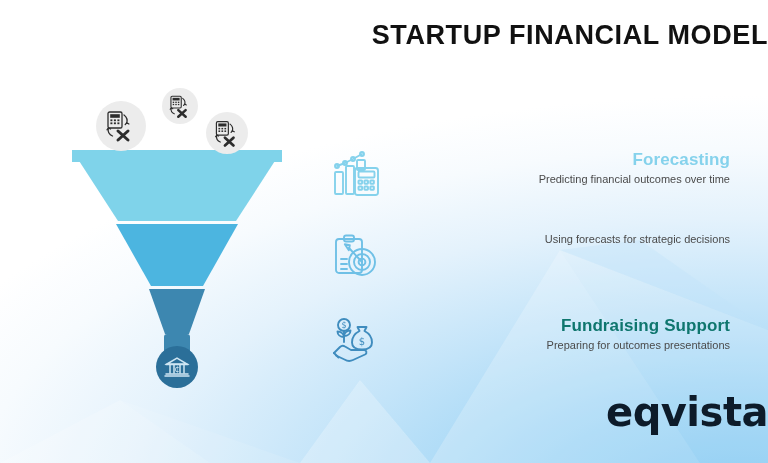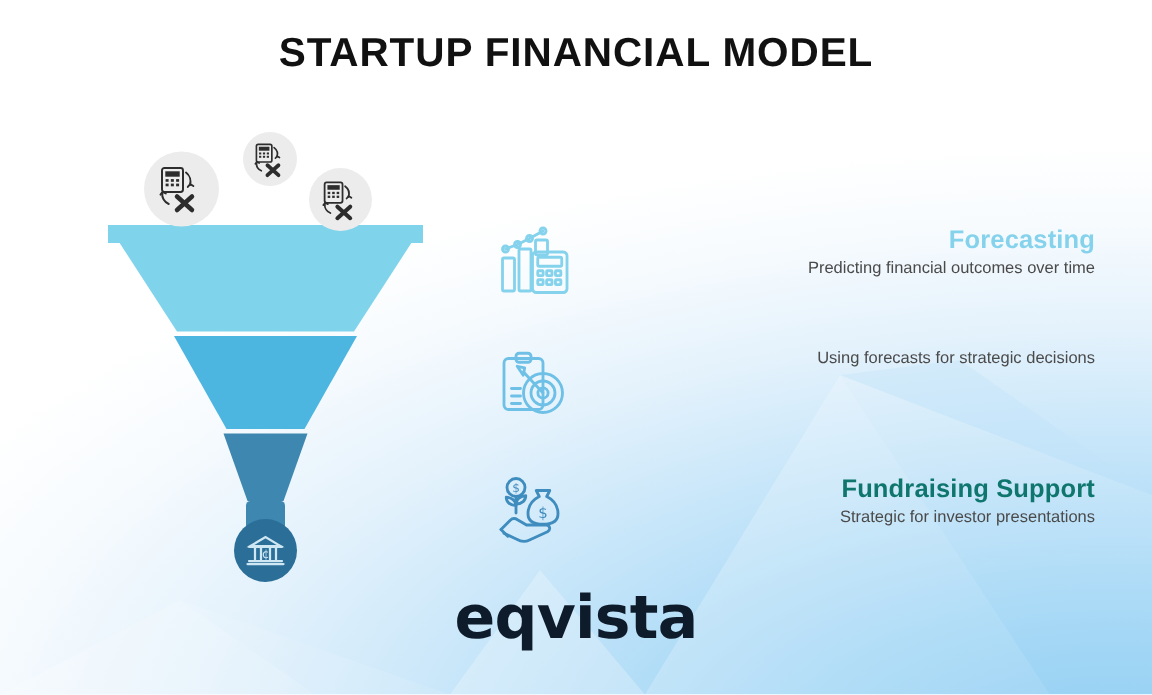--- a/index.html
+++ b/index.html
@@ -29,21 +29,21 @@
     position: absolute;
     inset: 0;
   }
 
   
   #title {
     position: absolute;
     left: 0;
     right: 0;
     top: 20px;
-    text-align: center;
+    text-align: right;
     font-size: 27px;
     font-weight: 700;
     letter-spacing: 0.6px;
     color: #111111;
     font-family: "Liberation Sans", sans-serif;
   }
 
   
   #funnel-group {
     position: absolute;
@@ -109,21 +109,21 @@
     line-height: 1.3;
     margin: 0;
   }
 
   
   #brand {
     position: absolute;
     left: 0;
     right: 0;
     bottom: 28px;
-    text-align: center;
+    text-align: right;
     font-size: 40px;
     font-weight: 700;
     letter-spacing: -0.5px;
     color: #0d1b2a;
     font-family: "DejaVu Sans", sans-serif;
   }
 </style>
 </head>
 <body>
 
@@ -326,20 +326,20 @@
             <text x="31" y="29" font-size="10" fill="#3f8cbe" stroke="none" text-anchor="middle" font-family="'DejaVu Sans',sans-serif">$</text>
 
             <path d="M3 37 L9 31 C10.5 29.5 12.5 29.5 14 30.5 L20 34 L33 34
                      C35.5 34 36.5 37 34 38.5 L22 44 C19 45.5 16 45 13.5 43.5 L5 39.5"></path>
             <path d="M3 37 L7.5 41.5"></path>
           </g>
         </svg>
       </div>
       <div class="feature-text">
         <div class="feature-title" style="color:#0f766e">Fundraising Support</div>
-        <div class="feature-sub">Strategic for investor presentations</div>
+        <div class="feature-sub">Preparing for outcomes presentations</div>
       </div>
     </div>
   </div>
 
   <div id="brand">eqvista</div>
 
 </div>
 
 </body></html>

